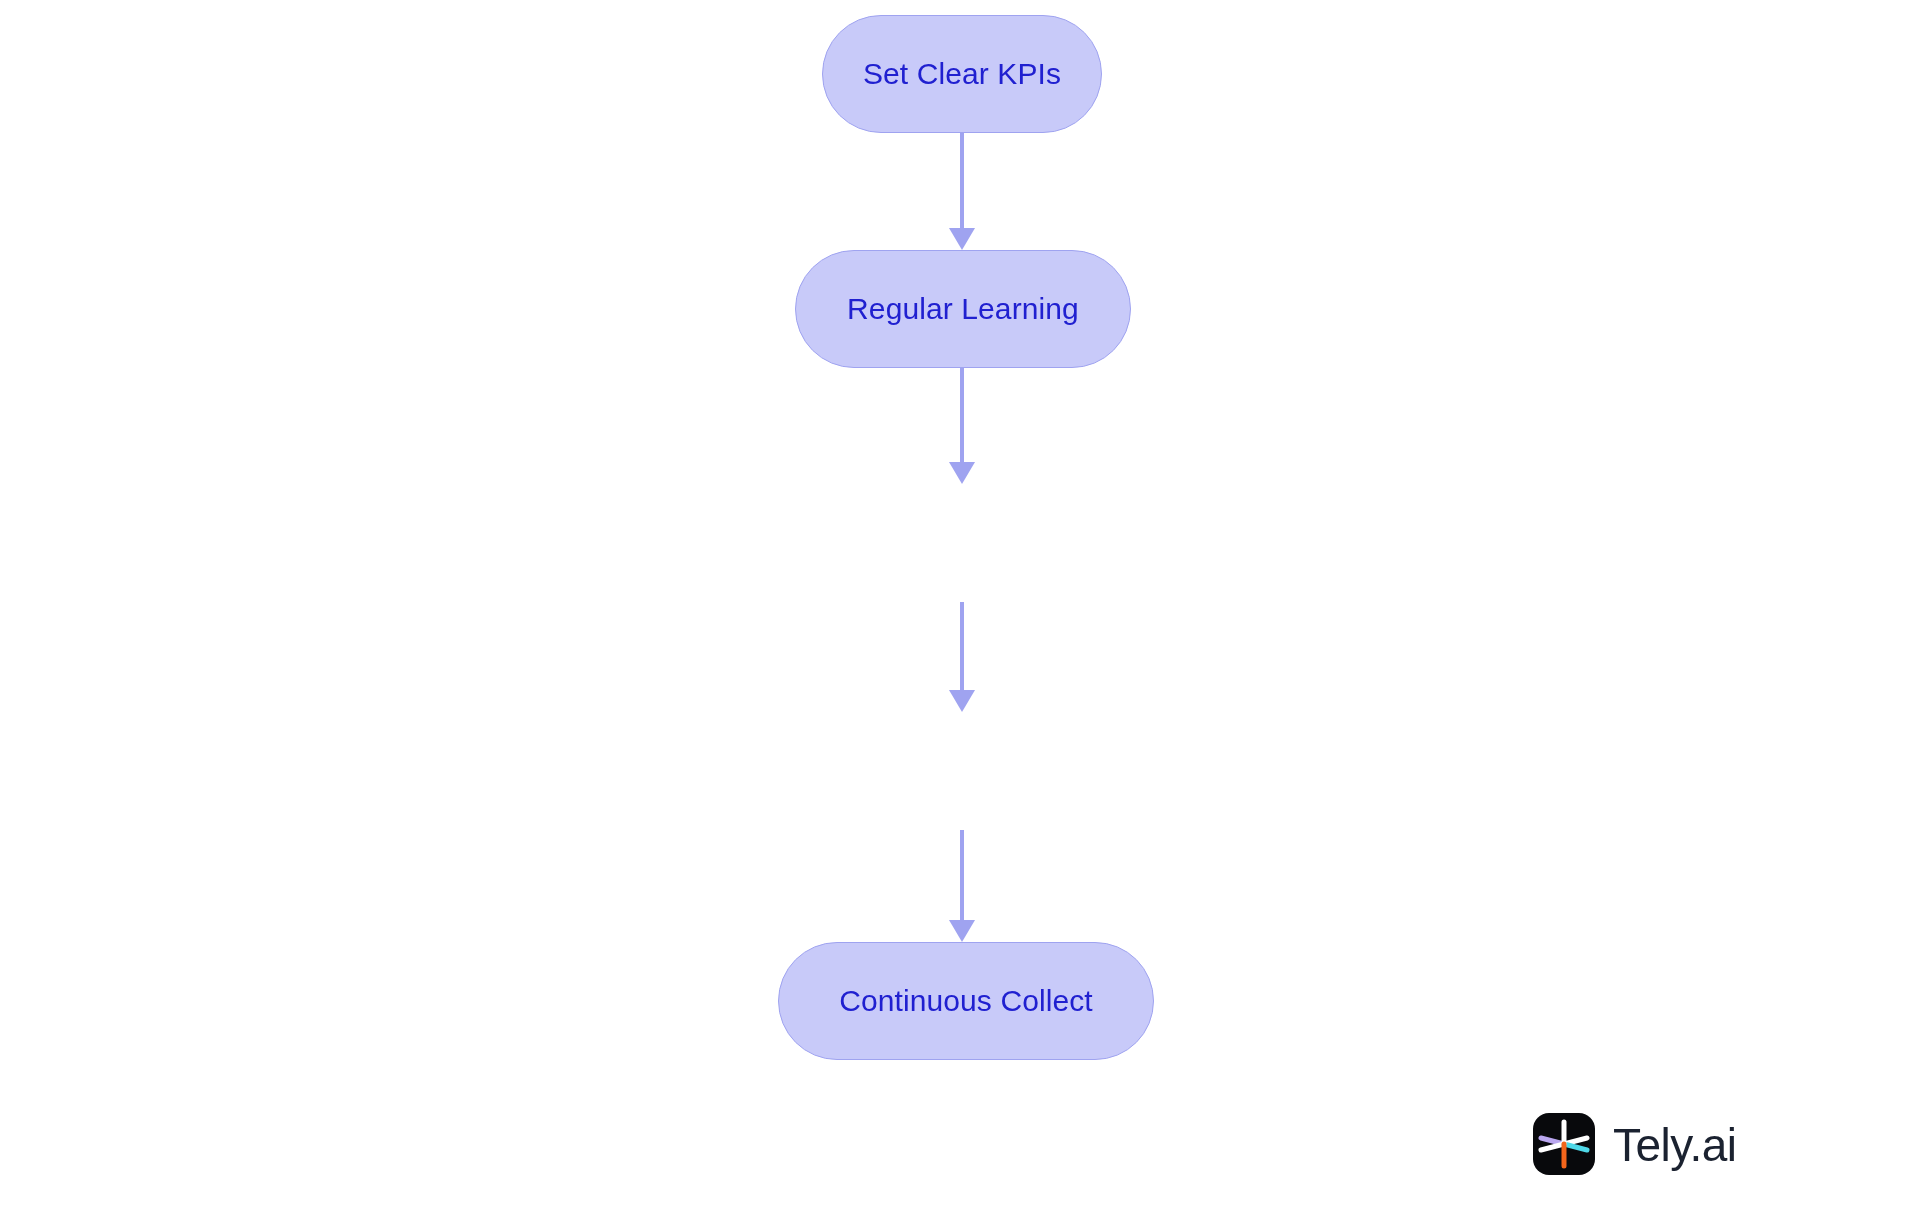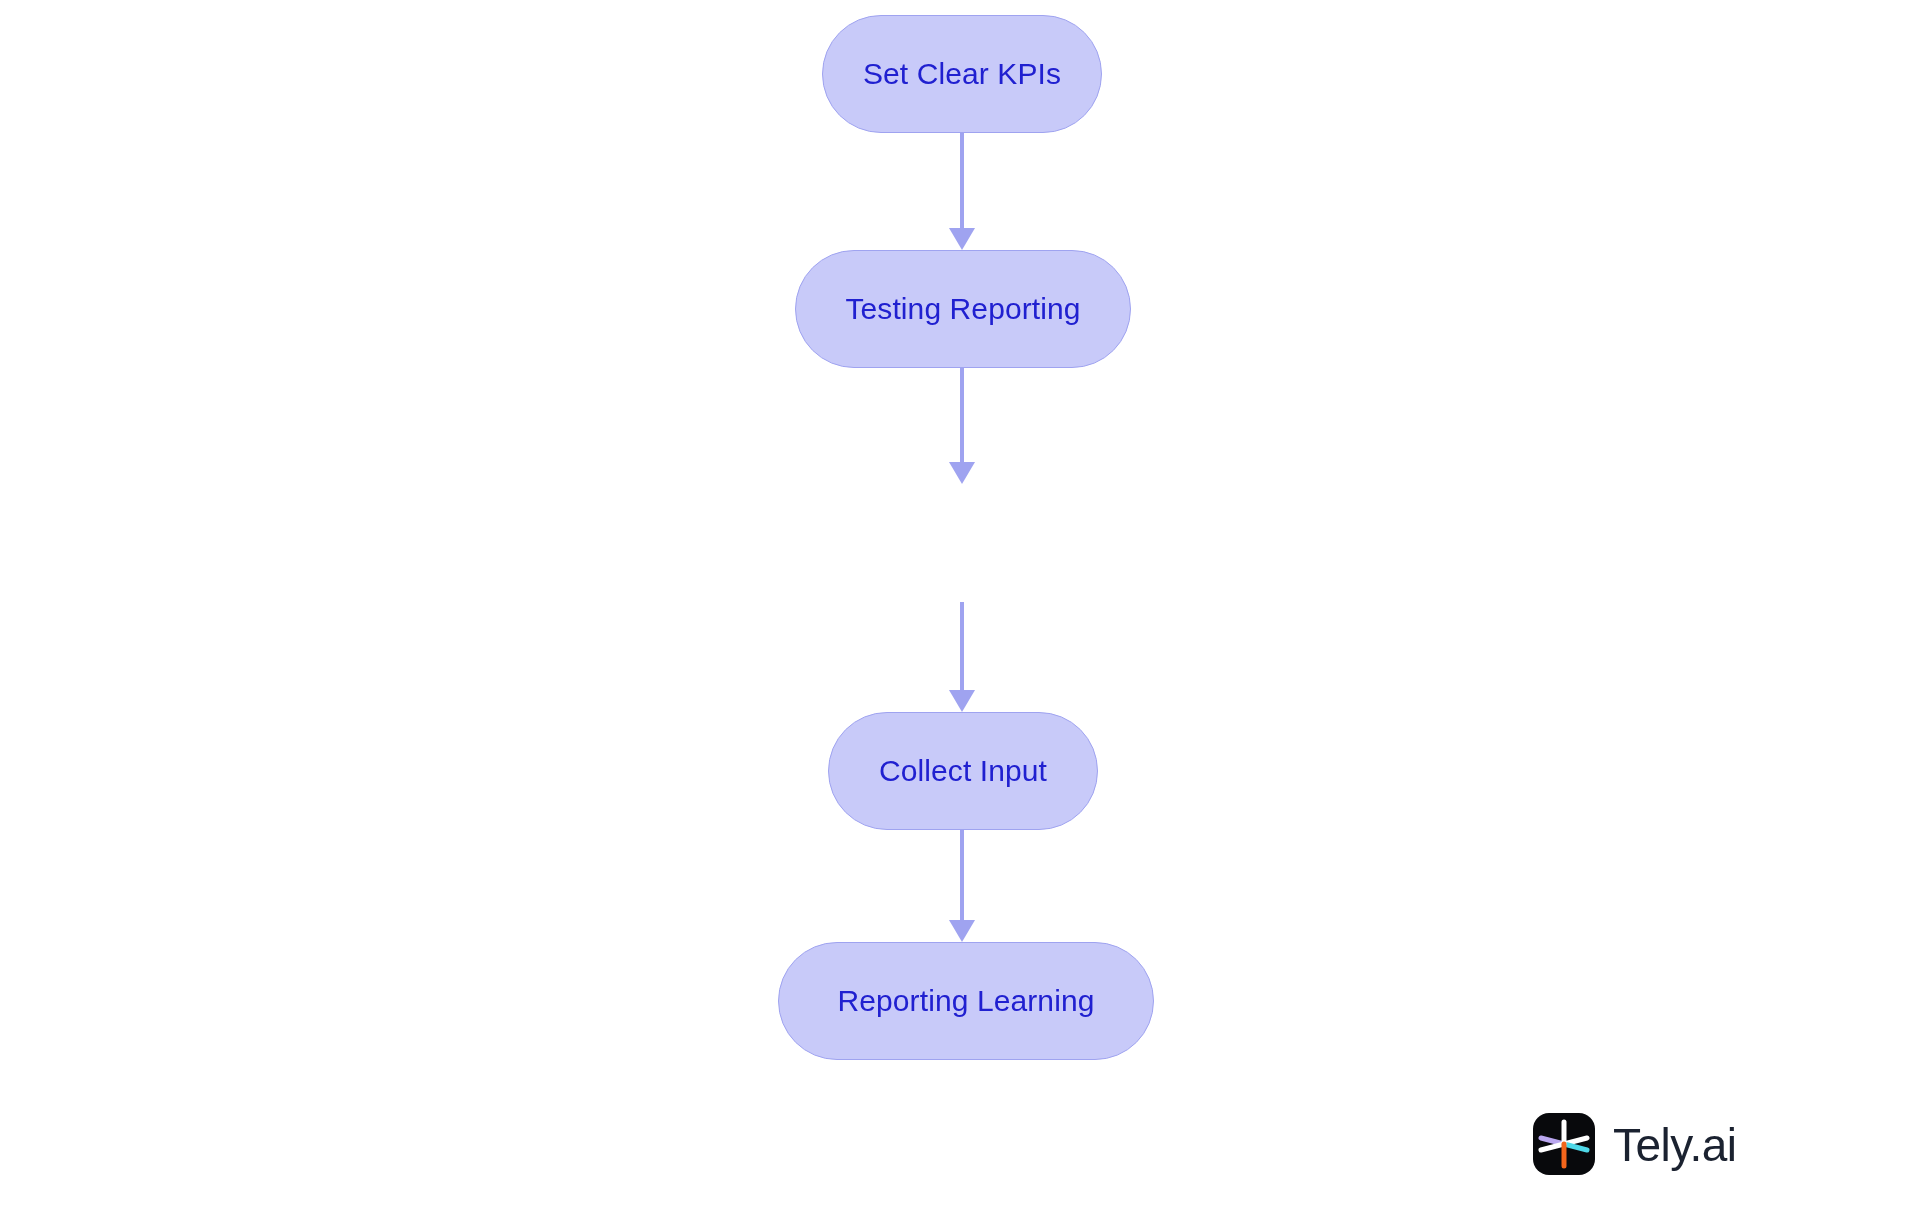--- a/index.html
+++ b/index.html
@@ -123,30 +123,27 @@
       <line x1="962" y1="830" x2="962" y2="920"></line>
       <polygon points="949,920 975,920 962,942"></polygon>
     </g>
   </svg>
 
   <div class="flow-node" id="node-0">
     <span class="node-label">Set Clear KPIs</span>
   </div>
 
   <div class="flow-node" id="node-1">
-    <span class="node-label">Testing Reporting</span>
+    <span class="node-label">Regular Learning</span>
   </div>
 
 
-  <div class="flow-node" id="node-3">
-    <span class="node-label">Collect Input</span>
-  </div>
 
   <div class="flow-node" id="node-4">
-    <span class="node-label">Reporting Learning</span>
+    <span class="node-label">Continuous Collect</span>
   </div>
 
   <div id="brand-logo">
     <div id="brand-mark">
       <svg width="62" height="62" viewBox="0 0 62 62">
 
         <line x1="8" y1="25" x2="31" y2="31" stroke="#b9a6ef" stroke-width="5" stroke-linecap="round"></line>
 
         <line x1="8" y1="37" x2="31" y2="31" stroke="#ffffff" stroke-width="5" stroke-linecap="round"></line>
 

